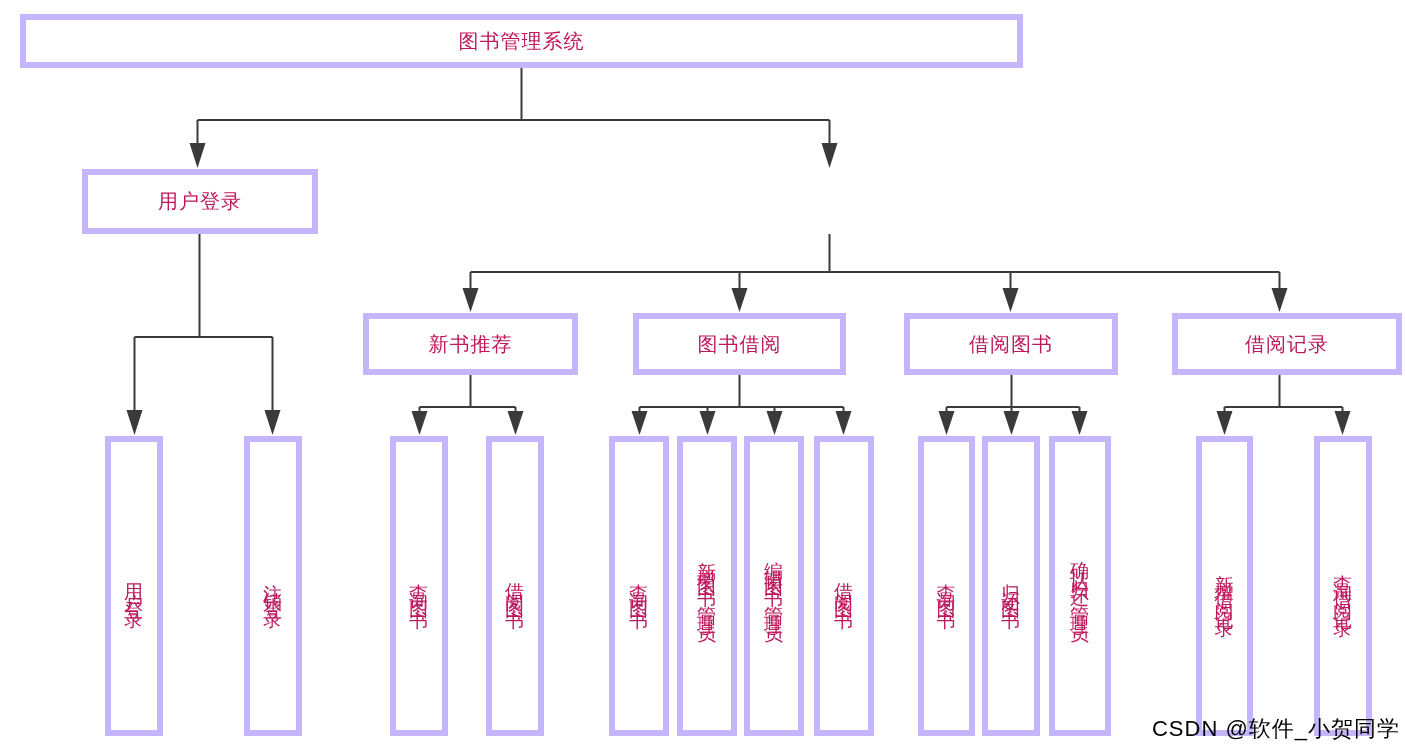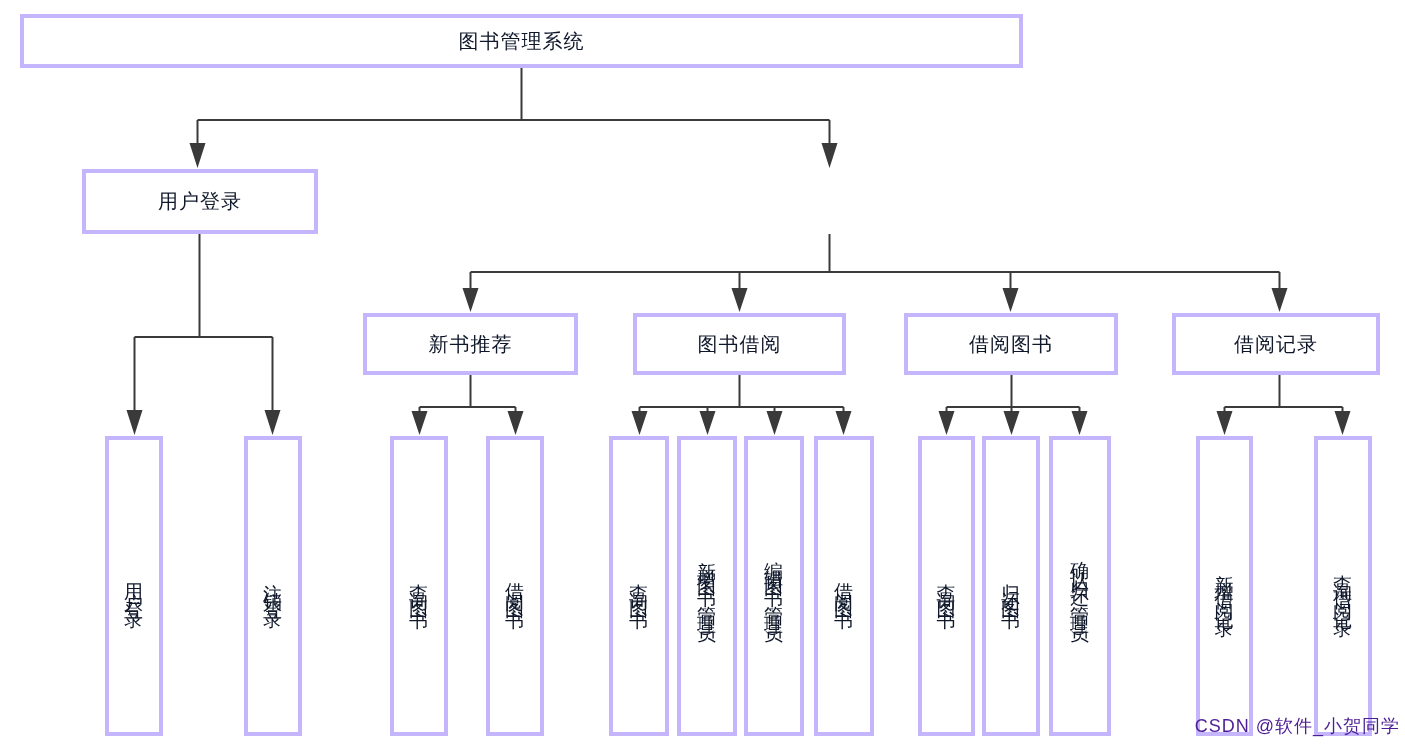--- a/index.html
+++ b/index.html
@@ -2,32 +2,32 @@
 <html><head>
 <meta charset="utf-8">
 <style>
   html,body{margin:0;padding:0;background:#ffffff;}
   #canvas{
     position:relative;width:1405px;height:747px;background:#ffffff;overflow:hidden;
     font-family:"Liberation Sans", sans-serif;
   }
   #connectors{position:absolute;left:0;top:0;width:1405px;height:747px;}
   .node{
-    position:absolute;box-sizing:border-box;border:4px solid #c4b5fd;background:#ffffff;
+    position:absolute;box-sizing:border-box;border:6px solid #c4b5fd;background:#ffffff;
     display:flex;align-items:center;justify-content:center;
-    color:#0f172a;font-size:20px;letter-spacing:1px;white-space:nowrap;
+    color:#be185d;font-size:20px;letter-spacing:1px;white-space:nowrap;
   }
   .leaf{top:436px;height:300px;font-size:19px;letter-spacing:0;}
   .leaf span{
     writing-mode:vertical-rl;text-orientation:mixed;
     letter-spacing:9px;line-height:1;white-space:normal;
   }
   .watermark{
     position:absolute;top:714px;right:5px;z-index:5;
-    color:#4c1d95;font-size:18px;letter-spacing:1px;white-space:nowrap;
+    color:#000000;font-size:22px;letter-spacing:1px;white-space:nowrap;
   }
   .cline{stroke:#3a3a3a;stroke-width:2;fill:none;}
   .chead{fill:#3a3a3a;stroke:none;}
 </style>
 </head>
 <body>
 
 <div id="canvas">
 
   <svg id="connectors" viewBox="0 0 1405 747" xmlns="http://www.w3.org/2000/svg">
@@ -61,21 +61,21 @@
     </g>
   </svg>
 
   <div class="node" style="left:20px;top:14px;width:1003px;height:54px">图书管理系统</div>
 
   <div class="node" style="left:82px;top:169px;width:236px;height:65px">用户登录</div>
 
   <div class="node" style="left:363px;top:313px;width:215px;height:62px">新书推荐</div>
   <div class="node" style="left:633px;top:313px;width:213px;height:62px">图书借阅</div>
   <div class="node" style="left:904px;top:313px;width:214px;height:62px">借阅图书</div>
-  <div class="node" style="left:1172px;top:313px;width:208px;height:62px">借阅记录</div>
+  <div class="node" style="left:1172px;top:313px;width:230px;height:62px">借阅记录</div>
 
   <div class="node leaf" style="left:105px;width:58px">
     <span>用户登录</span>
   </div>
   <div class="node leaf" style="left:244px;width:58px">
     <span>注销登录</span>
   </div>
 
   <div class="node leaf" style="left:390px;width:58px">
     <span>查询图书</span>

